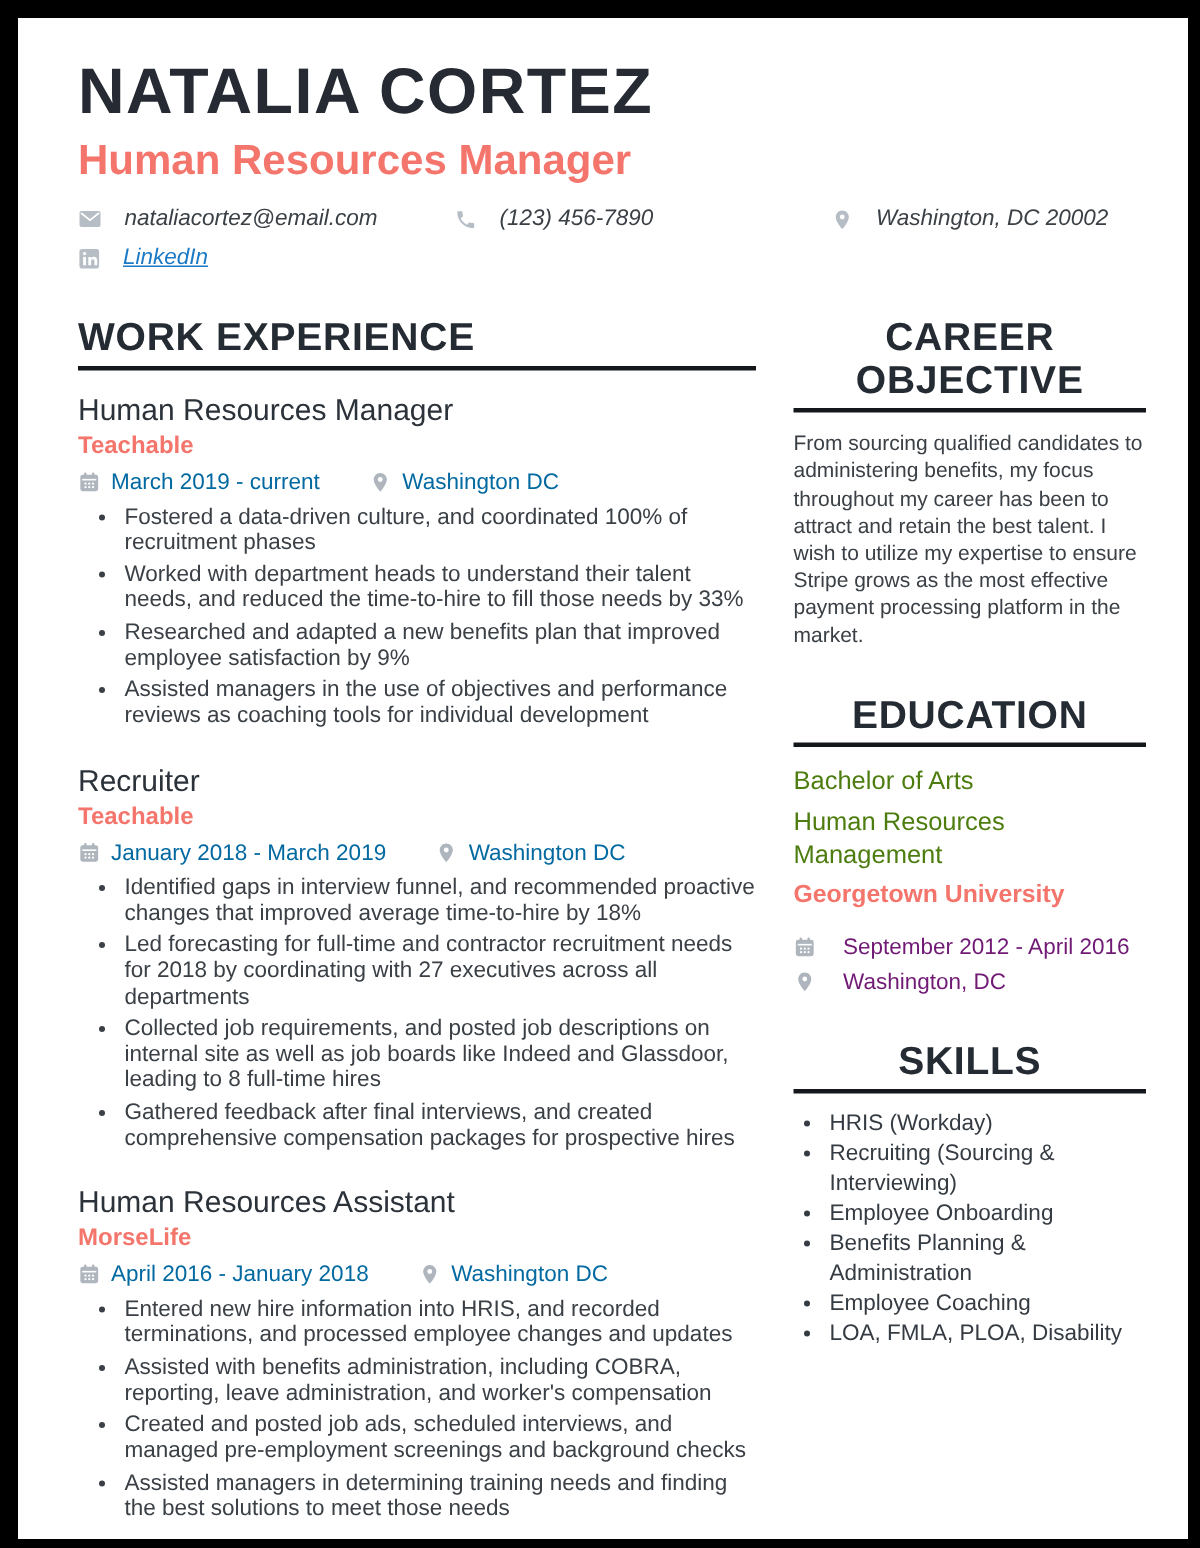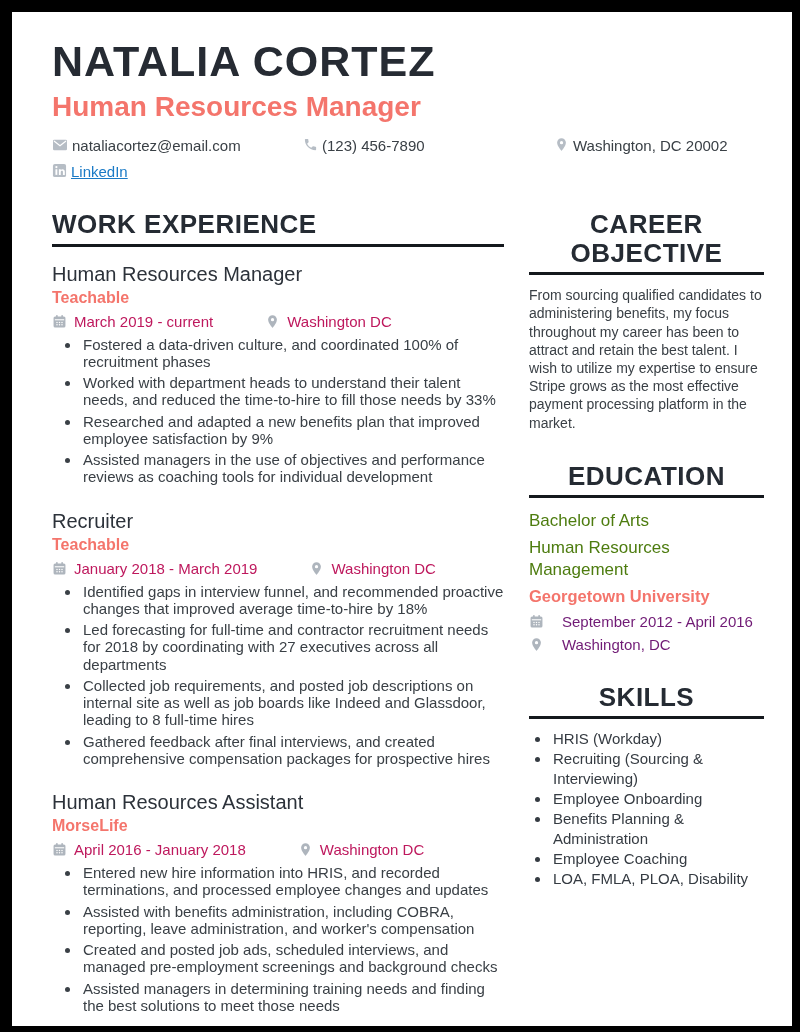--- a/index.html
+++ b/index.html
@@ -37,21 +37,21 @@
     line-height: 1.0;
   }
   .contact-grid {
     margin-top: 16px;
     display: grid;
     grid-template-columns: 251px 251px 1fr;
     row-gap: 9px;
     font-size: 15px;
     color: #3a4046;
   }
-  .contact-item { display: flex; align-items: flex-start; gap: 4px; }
+  .contact-item { display: flex; align-items: flex-end; gap: 15px; font-style: italic; }
   .icon { display: inline-flex; color: #b6bdc5; flex: 0 0 auto; }
   .icon svg { display: block; }
   a.link { color: #1a7ac6; text-decoration: underline; }
 
   
   .columns {
     display: flex;
     gap: 25px;
     margin-top: 30px;
   }
@@ -82,23 +82,23 @@
   .company {
     margin-top: 3px;
     font-size: 16px;
     font-weight: bold;
     color: #f4756c;
   }
   .meta {
     margin-top: 6px;
     display: flex;
     align-items: center;
-    gap: 52px;
+    gap: 33px;
     font-size: 15px;
-    color: #be185d;
+    color: #0369a1;
   }
   .meta-item { display: flex; align-items: center; gap: 7px; }
   .meta-item .icon { color: #aeb5bd; }
 
   ul.bullets {
     margin-top: 6px;
     padding-left: 29px;
     list-style: disc outside;
   }
   ul.bullets li {
@@ -120,21 +120,21 @@
   .edu-degree, .edu-field {
     font-size: 17px;
     color: #4d7c0f;
     line-height: 1.3;
     margin-bottom: 5px;
   }
   .edu-school {
     font-size: 16.5px;
     font-weight: bold;
     color: #f4756c;
-    margin-bottom: 7px;
+    margin-bottom: 17px;
   }
   .edu-meta { display: flex; align-items: center; gap: 18px; font-size: 15px; color: #701a75; margin-bottom: 6px; }
   .edu-meta .icon { color: #aeb5bd; }
 
   ul.skills {
     margin-top: 10px;
     padding-left: 22px;
     list-style: disc outside;
   }
   ul.skills li {

